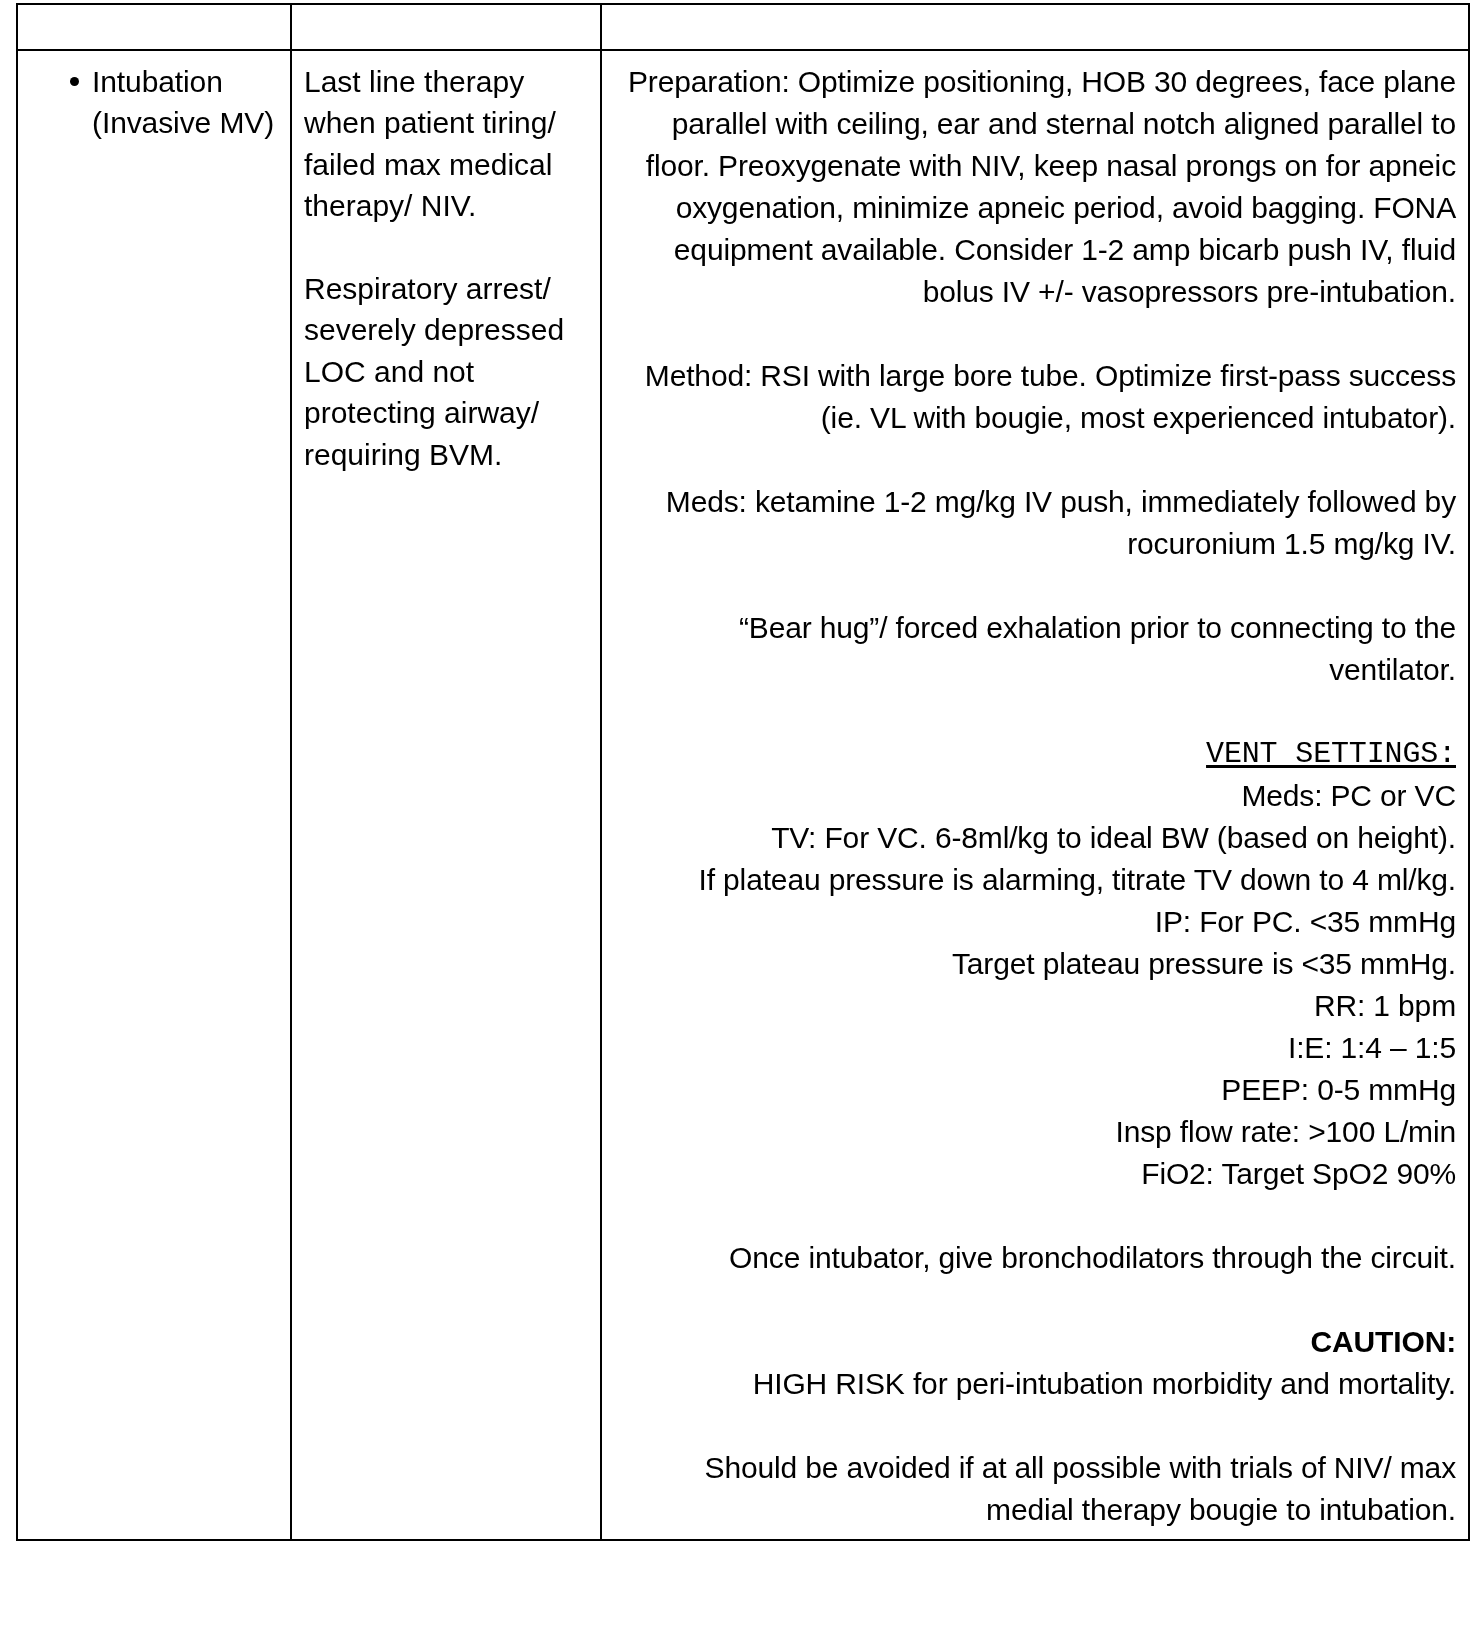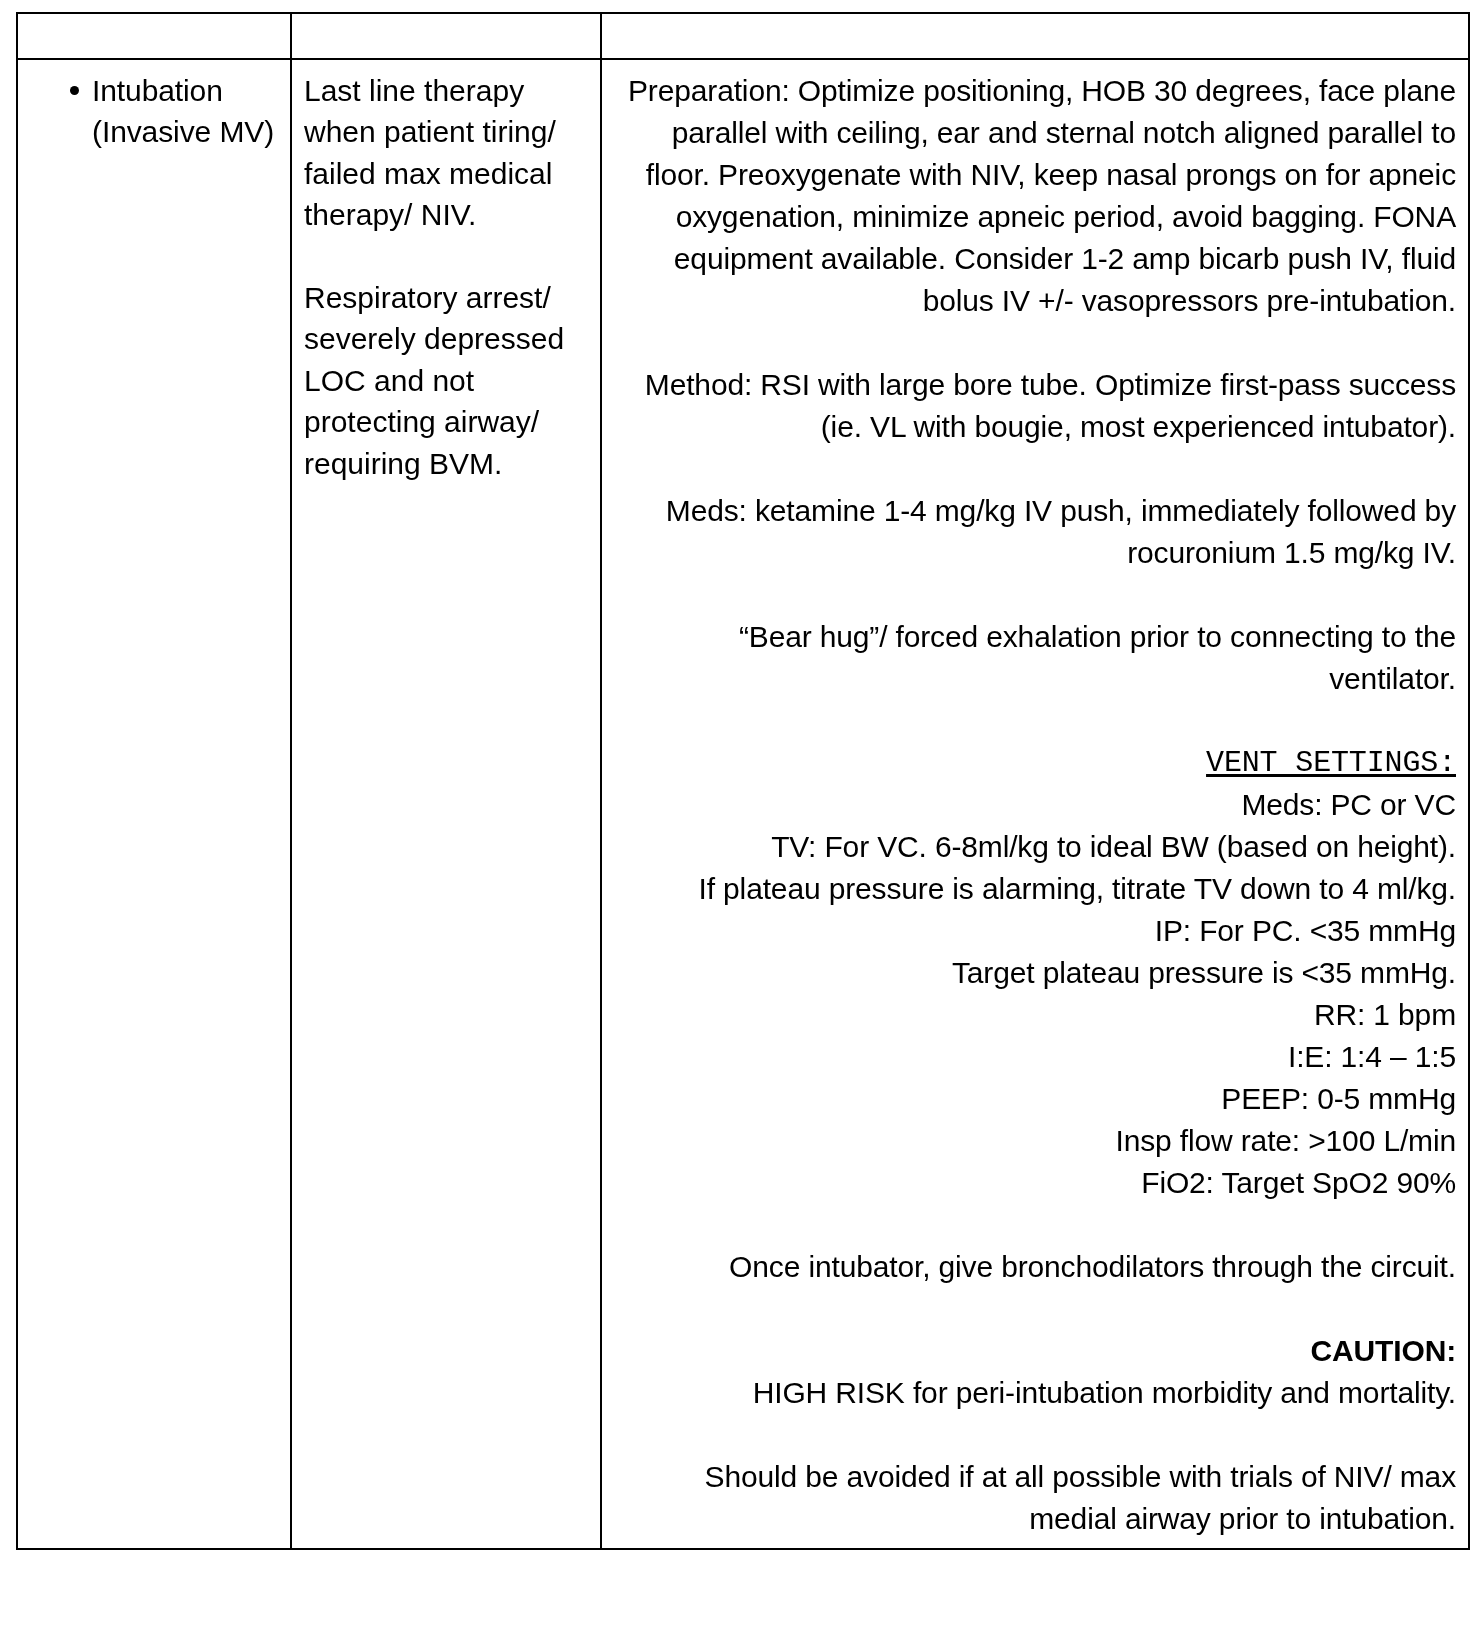--- a/index.html
+++ b/index.html
@@ -13,21 +13,21 @@
     font-family: "Liberation Sans", sans-serif;
     color: #000000;
     overflow: hidden;
   }
 
   .page {
     position: relative;
     width: 1200px;
     height: 1638px;
     box-sizing: border-box;
-    padding: 12px 16px;
+    padding: 3px 16px;
   }
 
   table.clinical-table {
     width: 1452px;
     border-collapse: collapse;
     table-layout: fixed;
   }
 
   table.clinical-table td {
     border: 2px solid #000000;
@@ -130,21 +130,21 @@
           </div>
         </td>
 
         <td>
           <div class="detail-block">
 
             <p class="para">Preparation: Optimize positioning, HOB 30 degrees, face plane parallel with ceiling, ear and sternal notch aligned parallel to floor. Preoxygenate with NIV, keep nasal prongs on for apneic oxygenation, minimize apneic period, avoid bagging. FONA equipment available. Consider 1-2 amp bicarb push IV, fluid bolus IV +/- vasopressors pre-intubation.</p>
 
             <p class="para">Method: RSI with large bore tube. Optimize first-pass success (ie. VL with bougie, most experienced intubator).</p>
 
-            <p class="para">Meds: ketamine 1-4 mg/kg IV push, immediately followed by rocuronium 1.5 mg/kg IV.</p>
+            <p class="para">Meds: ketamine 1-2 mg/kg IV push, immediately followed by rocuronium 1.5 mg/kg IV.</p>
 
             <p class="para">“Bear hug”/ forced exhalation prior to connecting to the ventilator.</p>
 
             <p class="tight underline-head">VENT SETTINGS:</p>
 
             <div>
               <p class="tight">Meds: PC or VC</p>
               <p class="tight">TV: For VC. 6-8ml/kg to ideal BW (based on height).</p>
               <p class="tight">If plateau pressure is alarming, titrate TV down to 4 ml/kg.</p>
               <p class="tight">IP: For PC. &lt;35 mmHg</p>
@@ -161,21 +161,21 @@
             <p class="tight">Once intubator, give bronchodilators through the circuit.</p>
 
             <div class="blank-line"></div>
 
             <p class="tight bold-head">CAUTION:</p>
 
             <p class="tight">HIGH RISK for peri-intubation morbidity and mortality.</p>
 
             <div class="blank-line"></div>
 
-            <p class="tight">Should be avoided if at all possible with trials of NIV/ max medial airway prior to intubation.</p>
+            <p class="tight">Should be avoided if at all possible with trials of NIV/ max medial therapy bougie to intubation.</p>
 
           </div>
         </td>
 
       </tr>
     </tbody>
   </table>
 
 </div>
 

